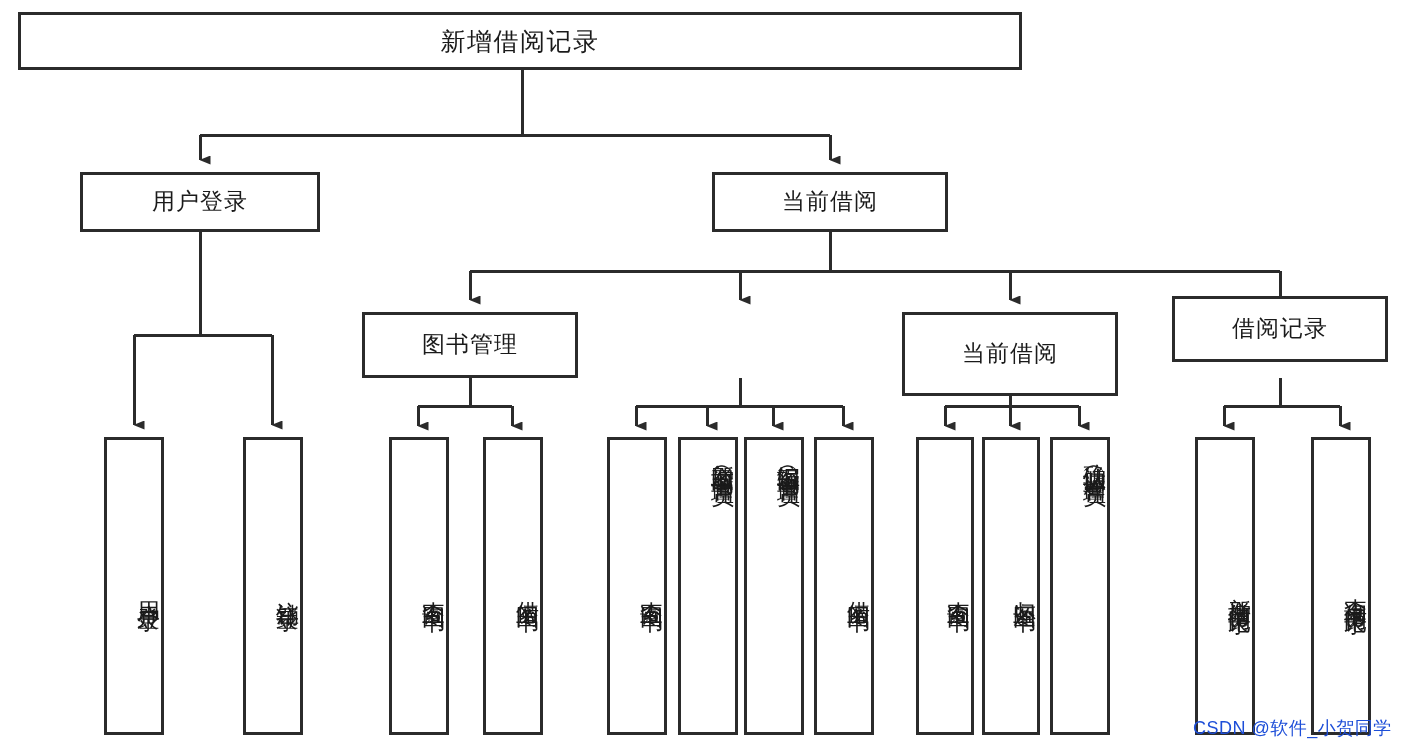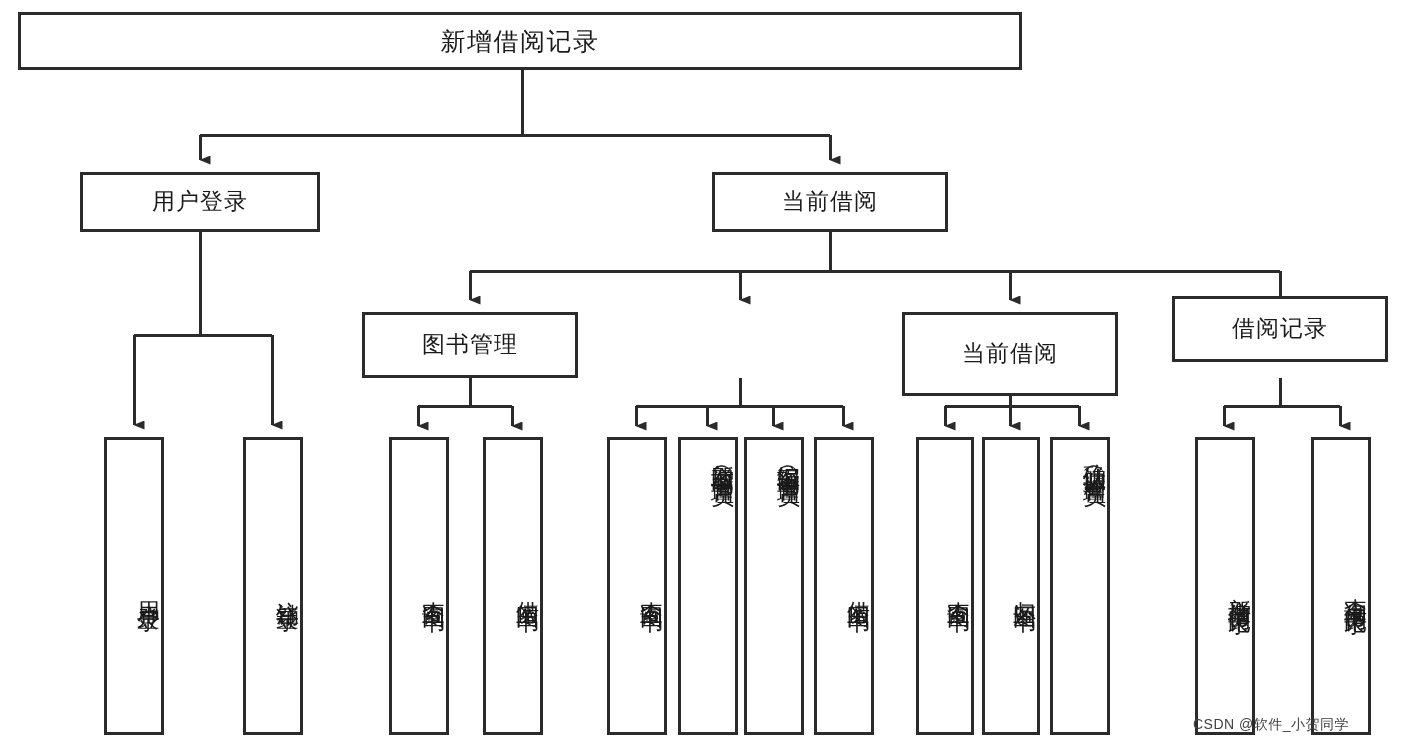--- a/index.html
+++ b/index.html
@@ -65,22 +65,22 @@
     text-orientation: upright;
   }
   #root-title {
     font-size: 25px;
     letter-spacing: 1.5px;
   }
   #watermark {
     position: absolute;
     left: 1193px;
     top: 716px;
-    font-size: 14px;
-    color: #404040;
+    font-size: 18px;
+    color: #1d4ed8;
     white-space: nowrap;
     letter-spacing: 0.5px;
     pointer-events: none;
   }
 </style>
 </head>
 <body>
 
 <div id="diagram-root">
 

